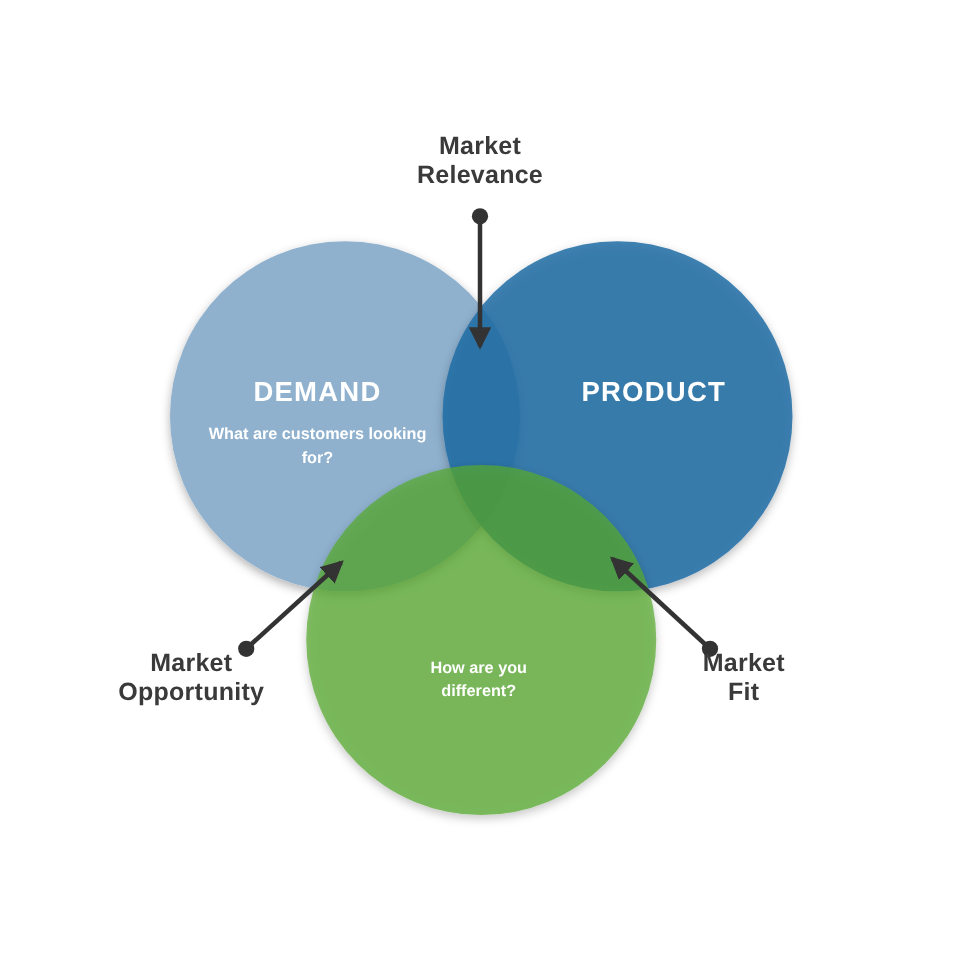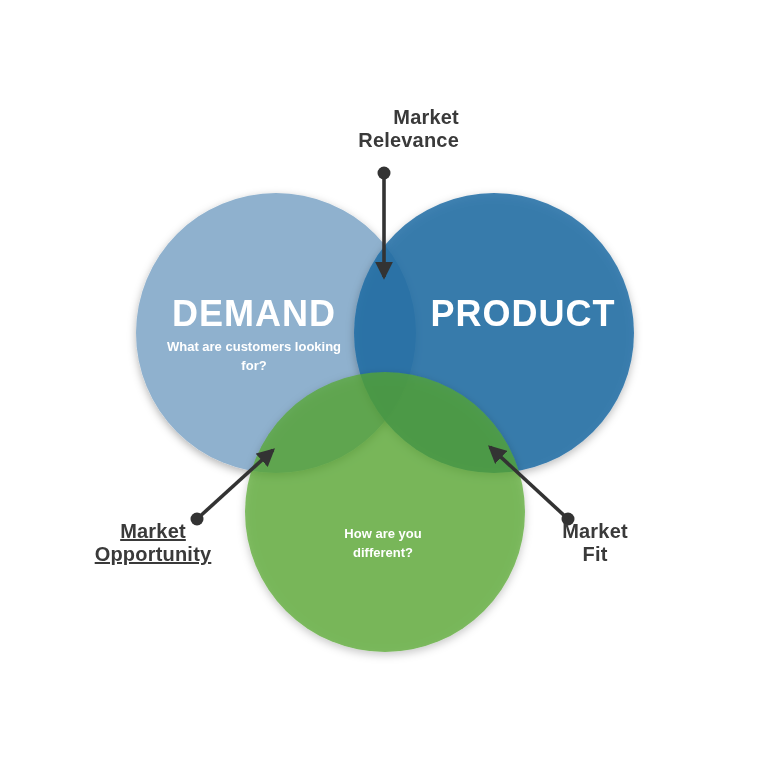--- a/index.html
+++ b/index.html
@@ -20,21 +20,21 @@
     top: 0;
     left: 0;
   }
   .overlay {
     position: absolute;
     text-align: center;
     font-weight: 700;
   }
   .circle-heading {
     color: #FFFFFF;
-    font-size: 36px;
+    font-size: 22px;
     line-height: 36px;
     letter-spacing: 1px;
   }
   .circle-question {
     color: #FFFFFF;
     font-size: 13px;
     line-height: 19px;
   }
   .annotation-label {
     color: #3A3A3A;
@@ -42,22 +42,22 @@
     line-height: 23px;
     letter-spacing: 0.2px;
   }
   
   .pos-demand-heading      { left: 104px; top: 296px; width: 300px; }
   .pos-demand-question     { left: 156px; top: 337px; width: 196px; }
   .pos-product-heading     { left: 373px; top: 296px; width: 300px; }
   .pos-product-question    { left: 407px; top: 342px; width: 230px; }
   .pos-competition-heading { left: 235px; top: 480px; width: 300px; }
   .pos-competition-question{ left: 313px; top: 524px; width: 140px; text-align: center; }
-  .pos-relevance-label     { left: 309px; top: 106px; width: 150px; text-align: right; }
-  .pos-opportunity-label   { left:  73px; top: 520px; width: 160px; text-decoration: underline; }
+  .pos-relevance-label     { left: 309px; top: 106px; width: 150px; }
+  .pos-opportunity-label   { left:  73px; top: 520px; width: 160px; }
   .pos-fit-label           { left: 550px; top: 520px; width:  90px; }
 </style>
 </head>
 <body>
 
 <div class="canvas">
 
   <svg width="768" height="768" viewBox="0 0 768 768">
     <defs>
       <filter id="circle-shadow" x="-20%" y="-20%" width="140%" height="140%">

